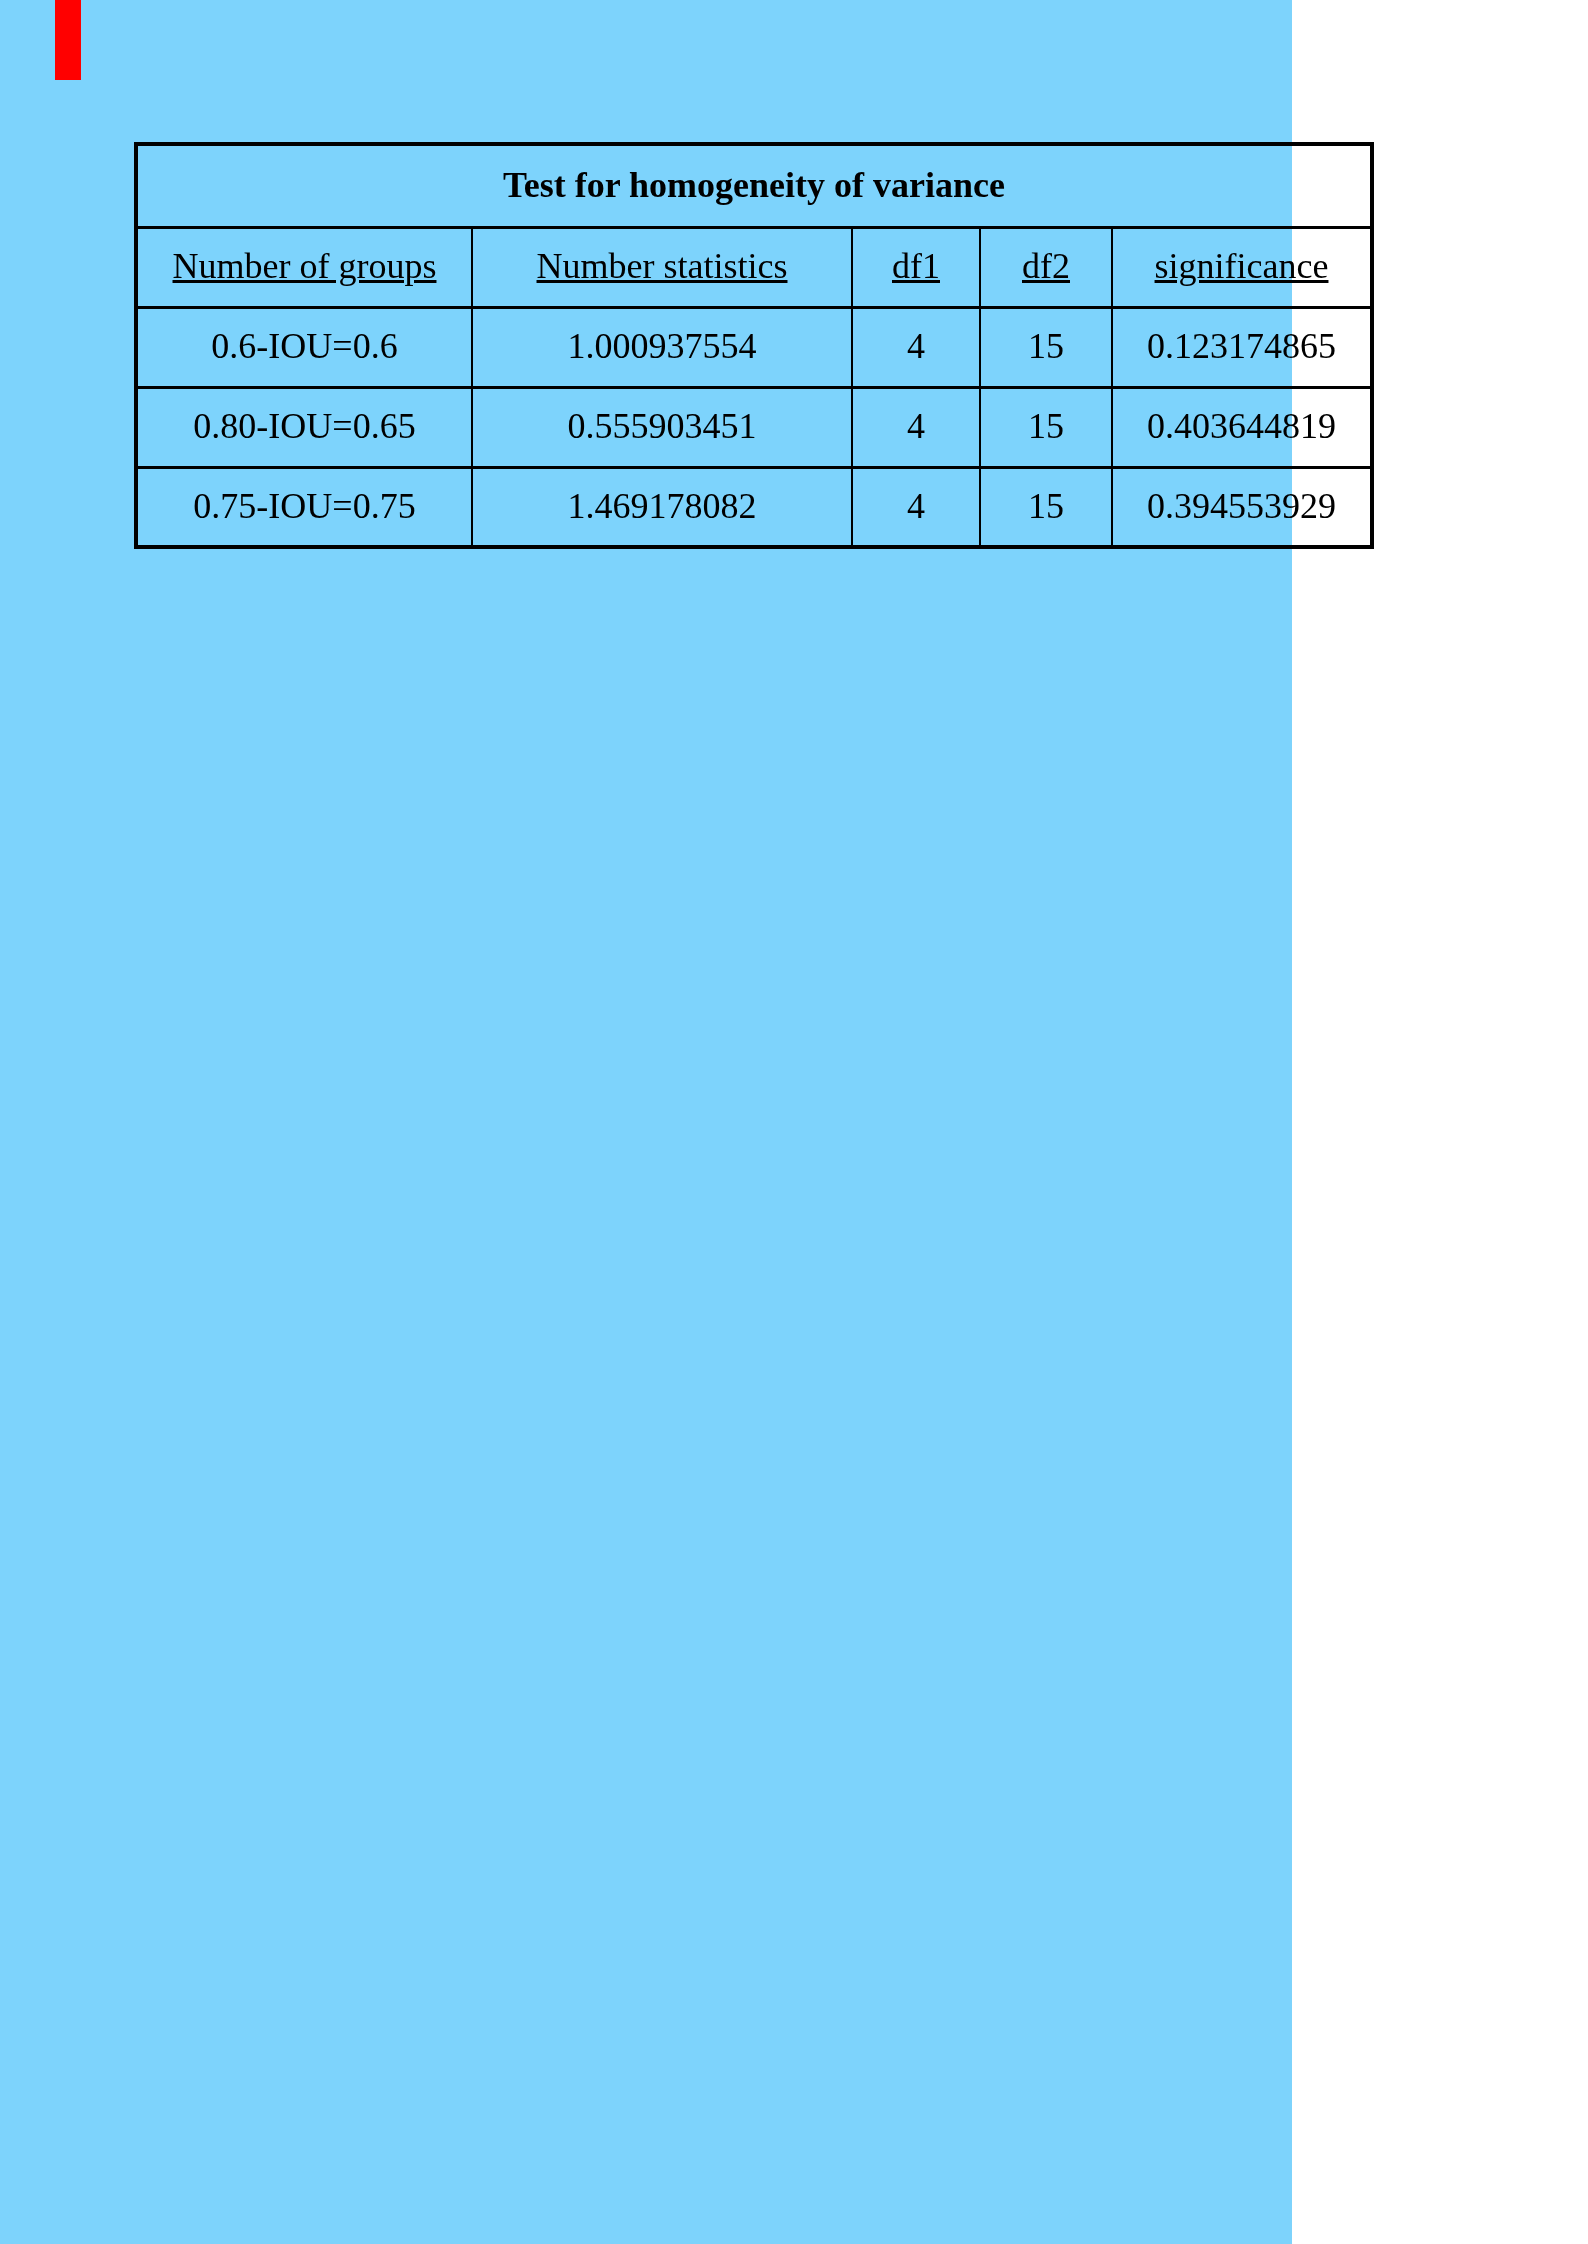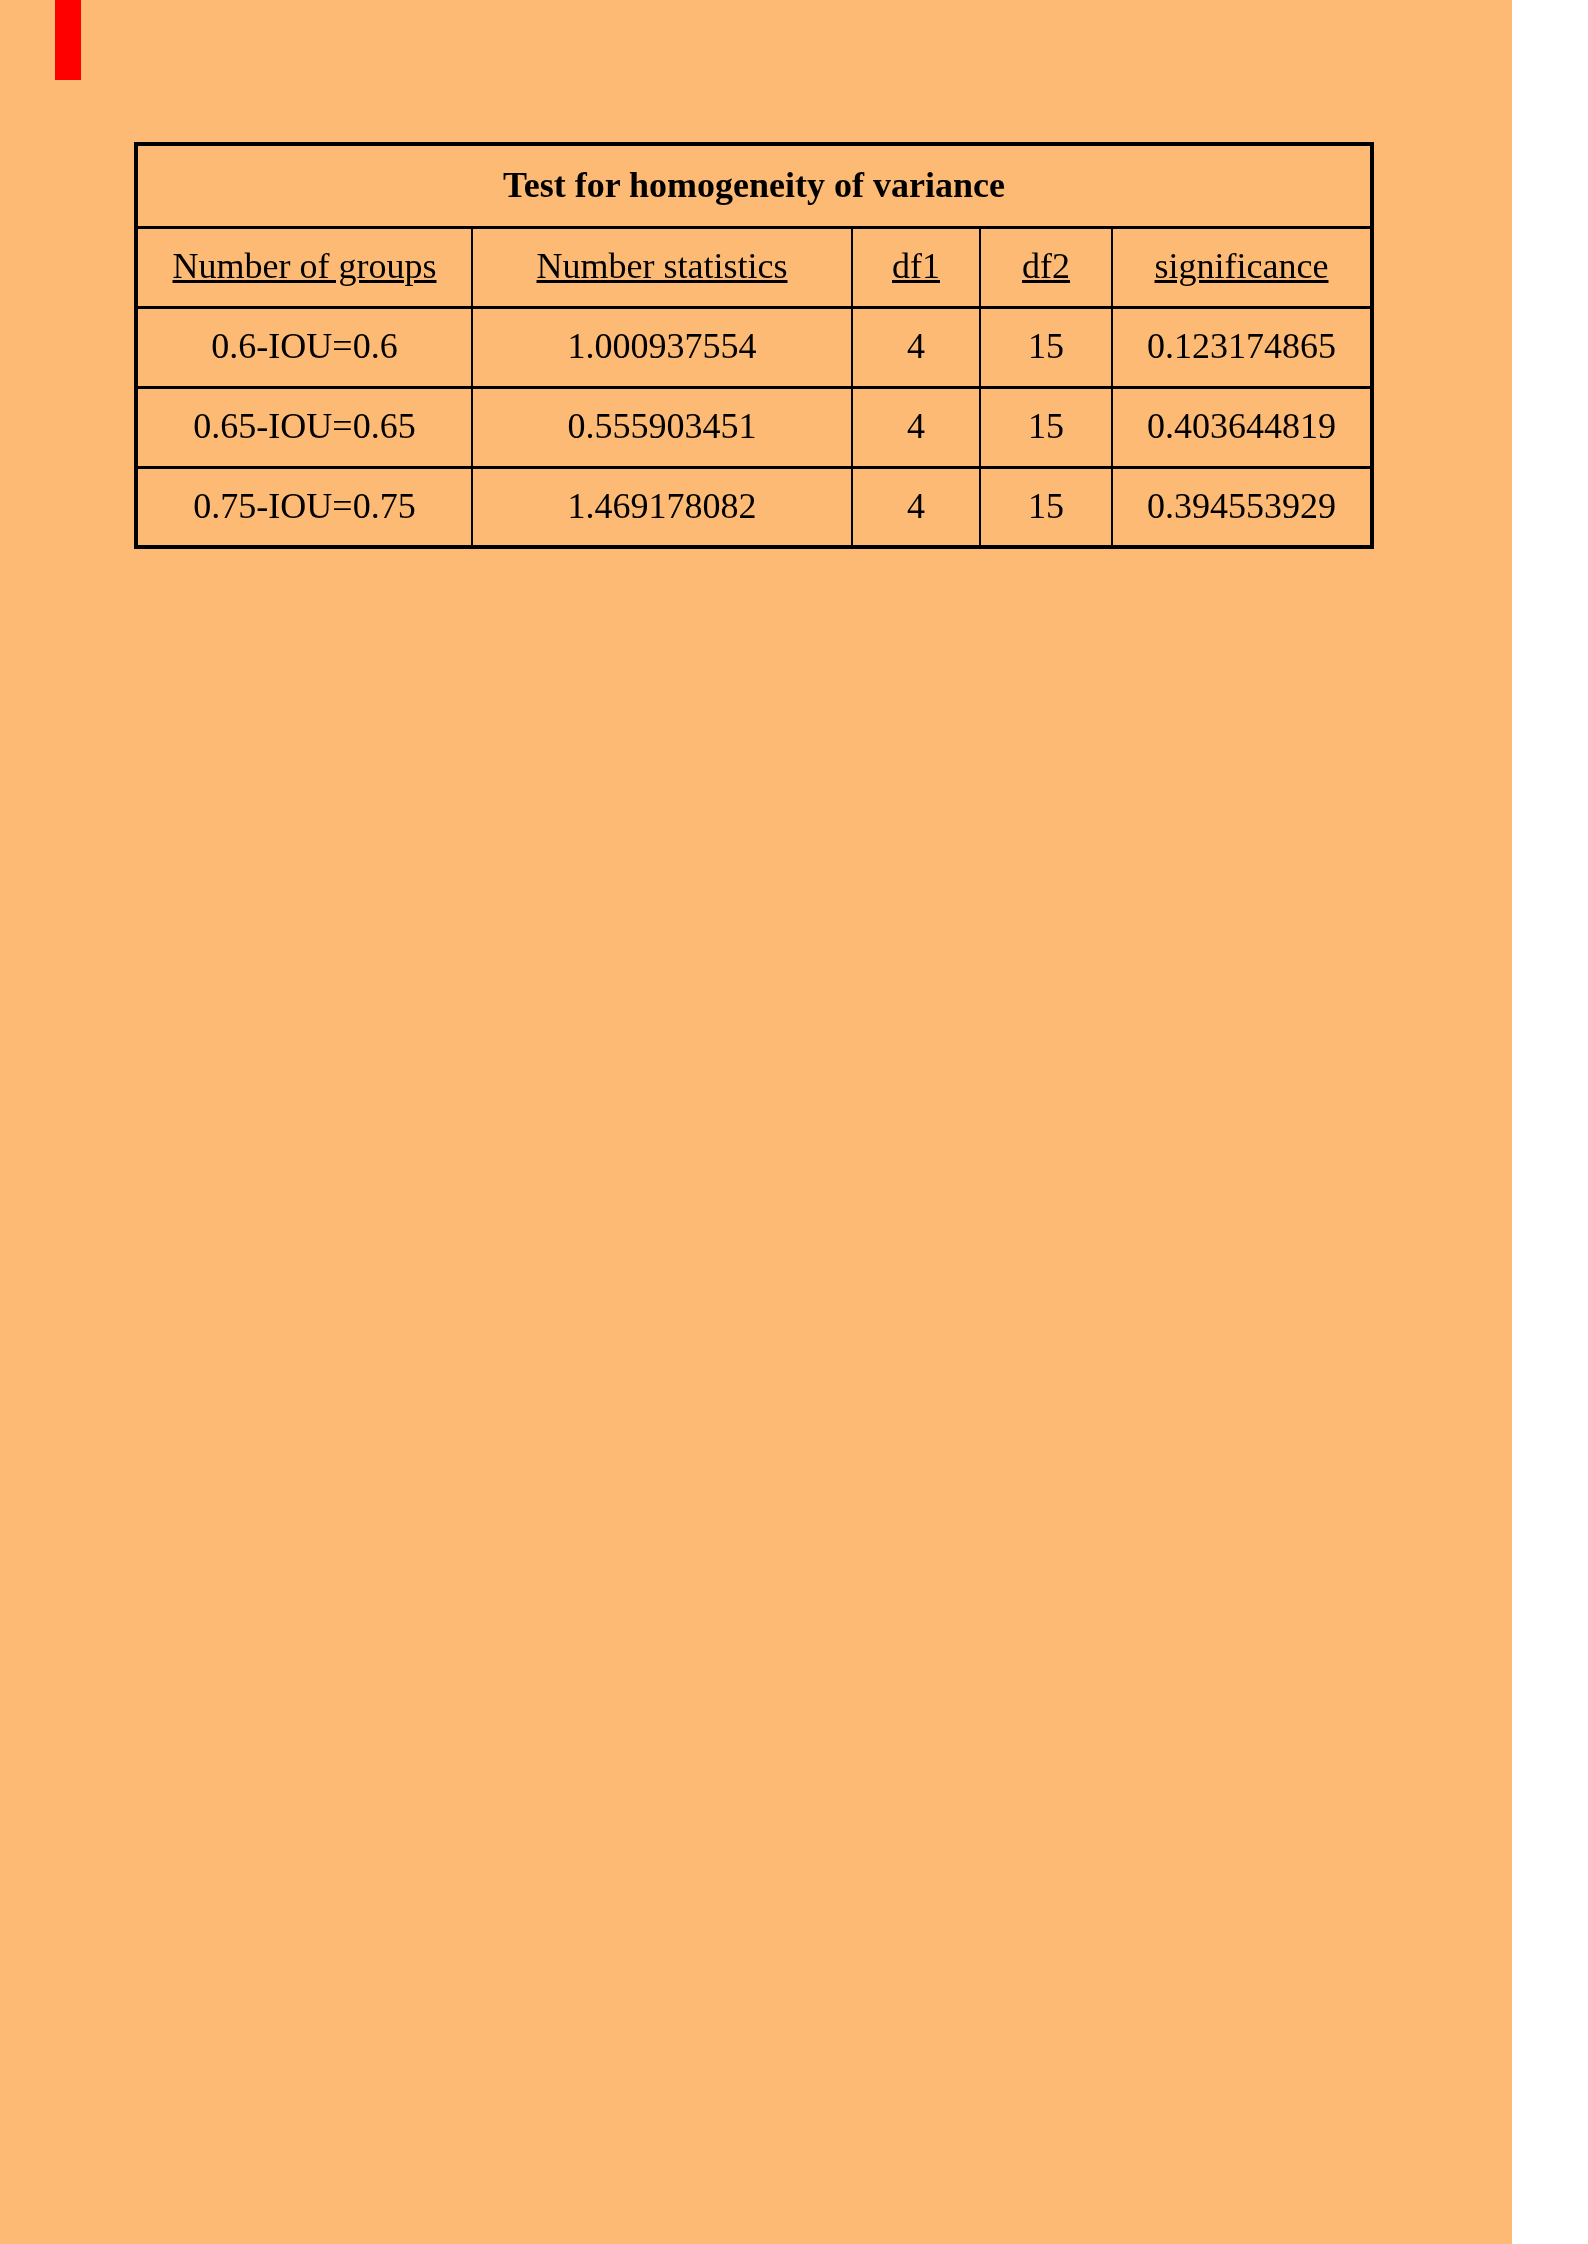--- a/index.html
+++ b/index.html
@@ -10,23 +10,23 @@
   body {
     width: 1588px;
     height: 2244px;
     position: relative;
     font-family: "Liberation Serif", "DejaVu Serif", serif;
     color: #000000;
   }
   .page {
     position: absolute;
     left: 0; top: 0;
-    width: 1512px;
+    width: 1292px;
     height: 2244px;
-    background: #fdba74;
+    background: #7dd3fc;
   }
   .red-marker {
     position: absolute;
     left: 55px;
     top: 0px;
     width: 26px;
     height: 80px;
   }
   table.variance-table {
     position: absolute;
@@ -84,21 +84,21 @@
         <td>significance</td>
       </tr>
       <tr class="data-row">
         <td>0.6-IOU=0.6</td>
         <td>1.000937554</td>
         <td>4</td>
         <td>15</td>
         <td>0.123174865</td>
       </tr>
       <tr class="data-row">
-        <td>0.65-IOU=0.65</td>
+        <td>0.80-IOU=0.65</td>
         <td>0.555903451</td>
         <td>4</td>
         <td>15</td>
         <td>0.403644819</td>
       </tr>
       <tr class="data-row">
         <td>0.75-IOU=0.75</td>
         <td>1.469178082</td>
         <td>4</td>
         <td>15</td>

